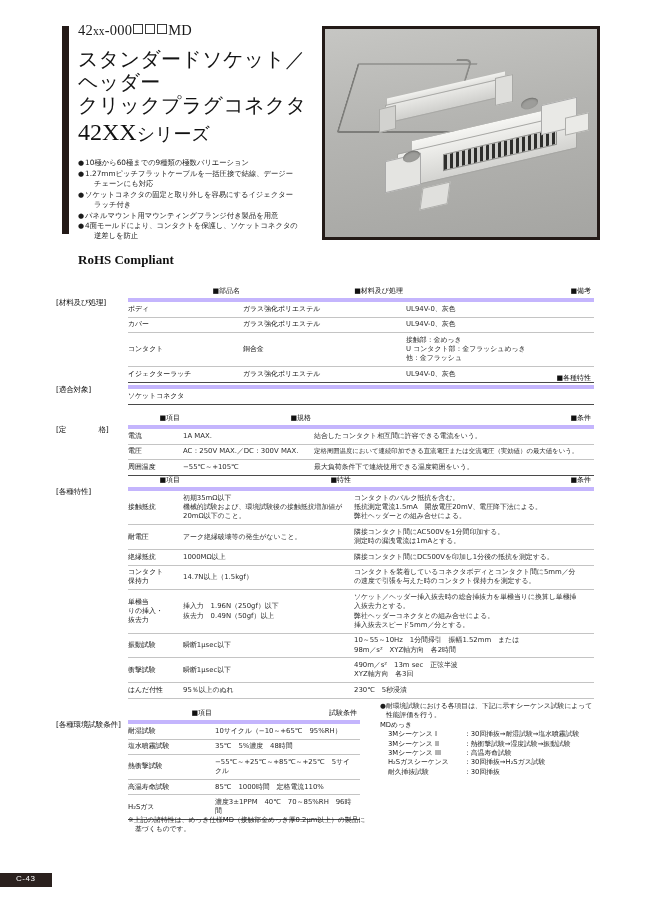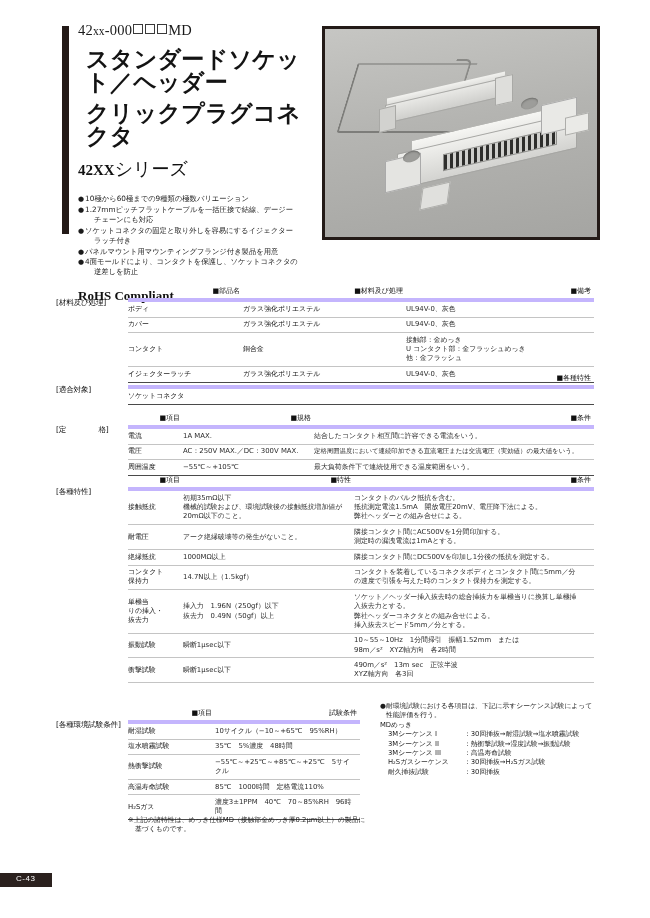--- a/index.html
+++ b/index.html
@@ -25,28 +25,28 @@
     font-size:14.5px;letter-spacing:.2px;color:#1a1a1a;margin:0 0 9px 0;
     white-space:nowrap;
   }
   .partno .sm{font-size:11.5px;}
   .box-glyph{
     display:inline-block;width:8px;height:8px;border:1px solid #3a3a3a;
     vertical-align:1px;margin:0 1px;
   }
   .title-ja{
     font-family:"DejaVu Sans",sans-serif;
-    font-size:23px;line-height:23px;color:#131313;margin:8px;
-    letter-spacing:.3px;font-weight:700;
+    font-size:20px;line-height:23px;color:#131313;margin:0;
+    letter-spacing:.3px;font-weight:400;
   }
   .title-series{
     font-family:"DejaVu Sans",sans-serif;
     font-size:18px;line-height:26px;margin:2px 0 0 0;color:#111;
   }
-  .title-series b{font-family:"Liberation Serif",serif;font-size:15px;font-weight:700;}
+  .title-series b{font-family:"Liberation Serif",serif;font-size:24px;font-weight:400;}
 
   .features{margin:11px 0 0 0;padding:0;list-style:none;}
   .features li{
     font-size:7.3px;line-height:10.2px;color:#1b1b1b;
     margin-bottom:.5px;padding-left:8px;text-indent:-8px;
     font-family:"DejaVu Sans",sans-serif;
   }
   .features li .bullet{font-size:7px;margin-right:1px;}
   .features li .ind{display:block;text-indent:0;padding-left:8px;}
 
@@ -403,20 +403,25 @@
 
         <tr>
           <td class="k">衝撃試験</td>
           <td>瞬断1μsec以下</td>
           <td>
             <span class="ln">490m／s²　13m sec　正弦半波</span>
             <span class="ln">XYZ軸方向　各3回</span>
           </td>
         </tr>
 
+        <tr>
+          <td class="k">はんだ付性</td>
+          <td>95％以上のぬれ</td>
+          <td>230℃　5秒浸漬</td>
+        </tr>
 
       </tbody>
     </table>
   </div>
 
   <div class="sec" style="top:708px;">
     <div class="sec-label" style="top:0;width:78px;">[各種環境試験条件]</div>
     <table class="spec" style="top:0;width:232px;">
       <thead>
         <tr>

